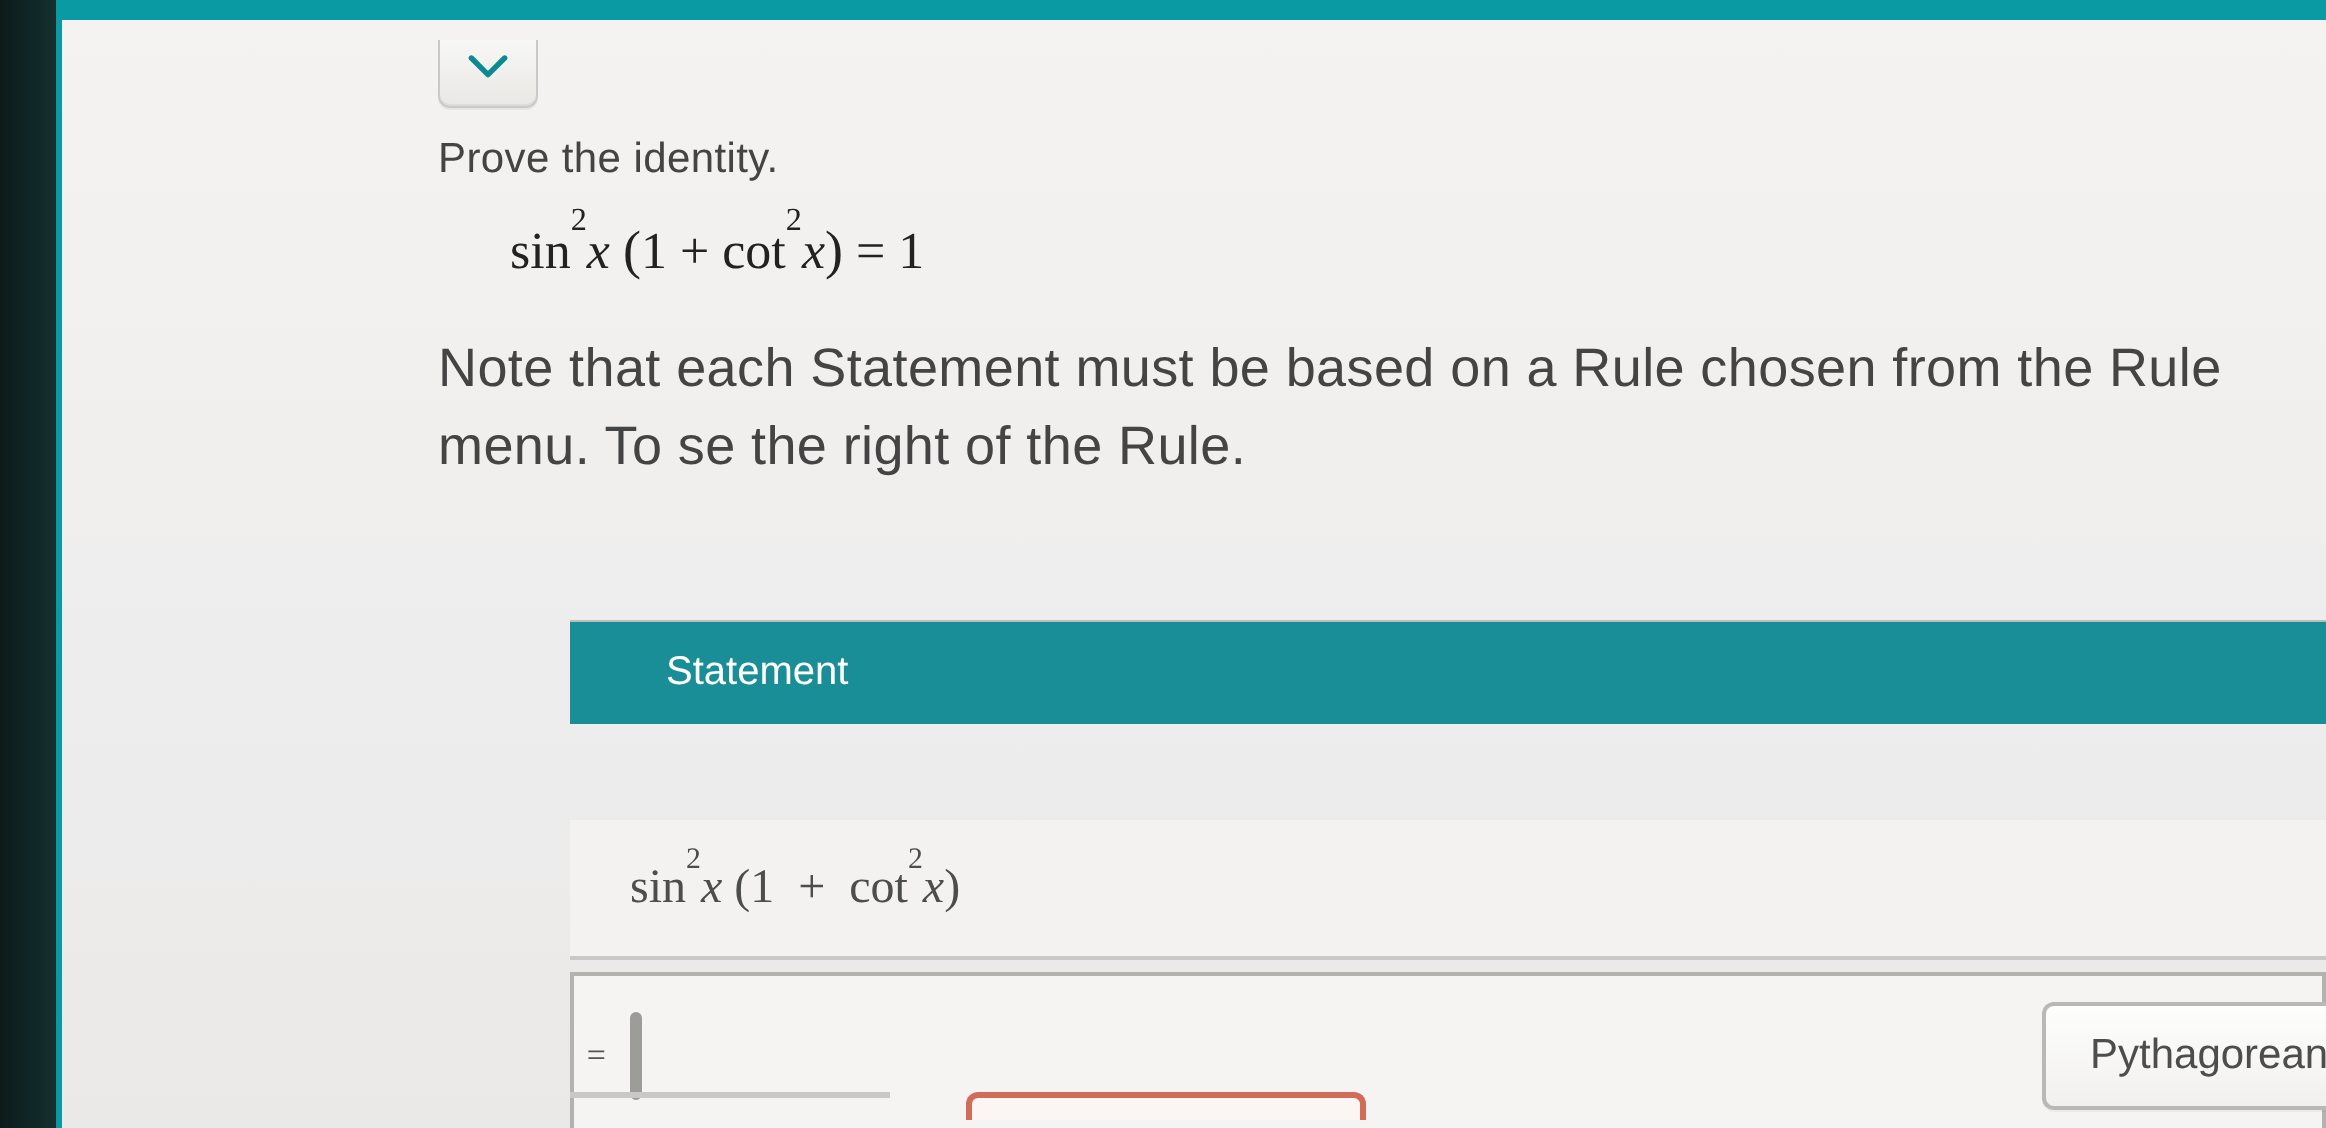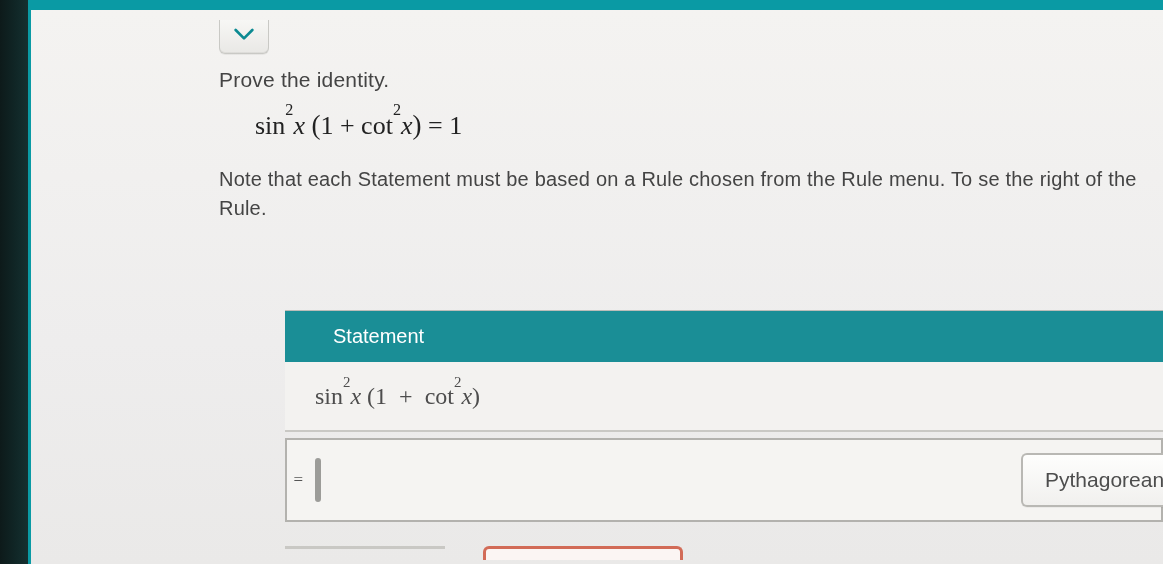--- a/index.html
+++ b/index.html
@@ -65,21 +65,21 @@
     .identity {
       margin-top: 18px;
       margin-left: 36px;
       font-family: Liberation Serif, serif;
       font-size: 26px;
       color: #222;
     }
     .identity .p { font-size: 27px; }
     .note {
       margin-top: 24px;
-      font-size: 20px;
+      font-size: 27px;
       color: #444;
       line-height: 1.45;
       letter-spacing: .2px;
       padding-right: 0;
     }
     .proof-area {
       position: absolute;
       left: 254px;
       right: 0;
       top: 300px;
@@ -100,20 +100,21 @@
     .hdr-rule {
       flex: 1;
       padding-left: 10px;
     }
     .row {
       display: flex;
       align-items: center;
       background: #f3f2f0;
       border-bottom: 2px solid #c9c8c4;
       height: 70px;
+      margin-top: 48px;
     }
     .row .stmt {
       flex: 0 0 640px;
       padding-left: 30px;
       font-family: "Times New Roman", Times, serif;
       font-size: 24px;
       color: #4d4d4d;
     }
     .row .rule { flex:1; }
     .row2 {

